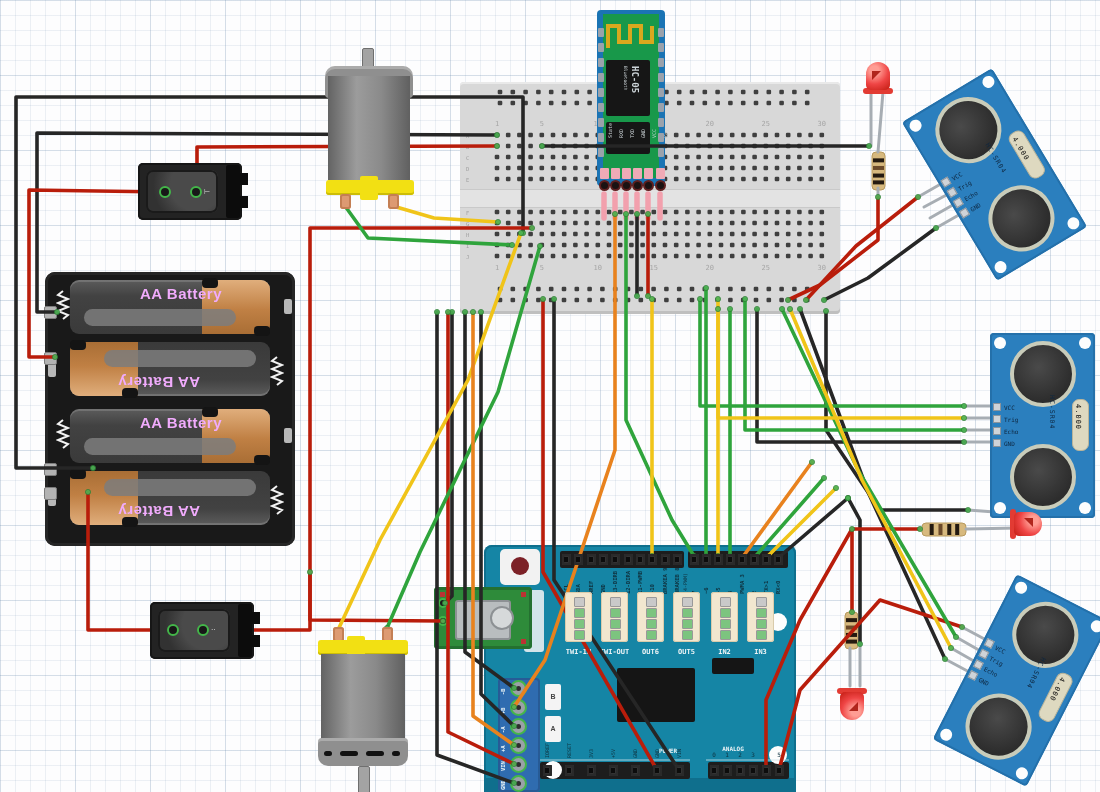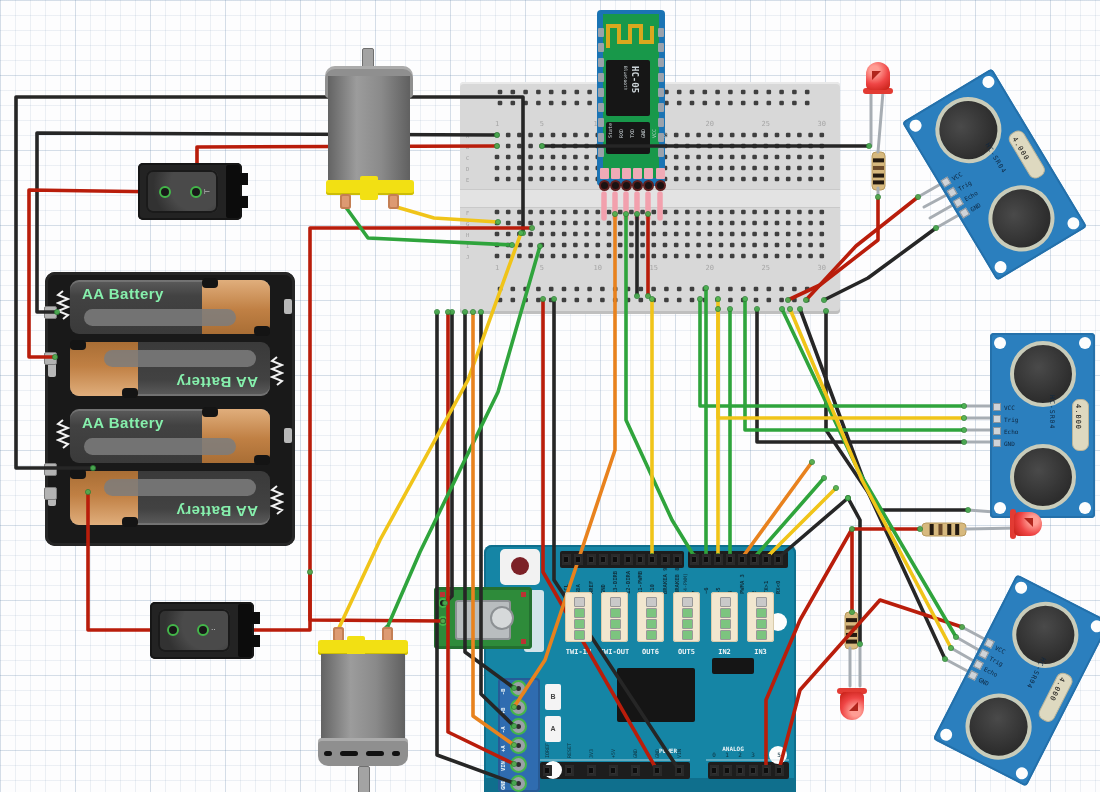--- a/index.html
+++ b/index.html
@@ -16,21 +16,21 @@
   
   #breadboard{background:#d8d8d8;border-radius:4px;box-shadow:inset 0 2px 0 #e9e9e9, inset 0 -3px 0 #bfbfbf;}
   #bb-channel{background:#e3e3e3;border-top:1px solid #c9c9c9;border-bottom:1px solid #c9c9c9;}
   
   #battery-pack{background:#191919;border-radius:10px;box-shadow:inset 0 0 0 3px #262626;}
   .bat{position:absolute;width:232px;height:58px;}
   .bat .body{position:absolute;left:16px;top:2px;width:200px;height:54px;background:linear-gradient(#5c5c5c,#424242 30%,#3a3a3a);border-radius:9px;box-shadow:inset 0 2px 0 rgba(255,255,255,.15);}
   .bat .copper{position:absolute;left:148px;top:2px;width:68px;height:54px;background:linear-gradient(#e0ae7c,#c08044 55%,#a96e35);border-radius:0 9px 9px 0;}
   .bat .cap{position:absolute;top:0;width:16px;height:10px;background:#141414;border-radius:4px;}
   .bat .band{position:absolute;left:30px;top:31px;width:152px;height:17px;background:#7d7d7d;border-radius:9px;opacity:.85;}
-  .bat .lbl{position:absolute;left:28px;top:7px;width:140px;text-align:left;font-weight:bold;font-size:15px;color:#86efac;letter-spacing:.5px;}
+  .bat .lbl{position:absolute;left:28px;top:7px;width:140px;text-align:right;font-weight:bold;font-size:15px;color:#f0abfc;letter-spacing:.5px;}
   .bat .nub{position:absolute;right:-6px;top:21px;width:8px;height:15px;background:#b8b8b8;border-radius:2px;}
   .bat.flip{transform:rotate(180deg);}
   .term-nub{background:#b3b3b3;border:1px solid #7c7c7c;border-radius:2px;}
   
   .rswitch{background:#232323;border-radius:5px;box-shadow:inset 0 0 0 2px #161616;}
   .rswitch .face{position:absolute;left:8px;top:7px;width:72px;height:43px;background:radial-gradient(circle at 70% 35%,#4a4a4a 0 45%,#323232 75%);border-radius:7px;box-shadow:inset 0 0 0 2px #1a1a1a;}
   .rswitch .stripes{position:absolute;right:2px;top:2px;width:14px;height:53px;background:#0c0c0c;border-radius:2px;}
   .rswitch .tab{position:absolute;right:-6px;width:8px;height:12px;background:#0c0c0c;}
   .spin{position:absolute;width:12px;height:12px;border-radius:50%;background:#181818;border:2px solid #43b649;box-sizing:border-box;}
   .swmark{position:absolute;color:#ddd;font-size:7px;}

